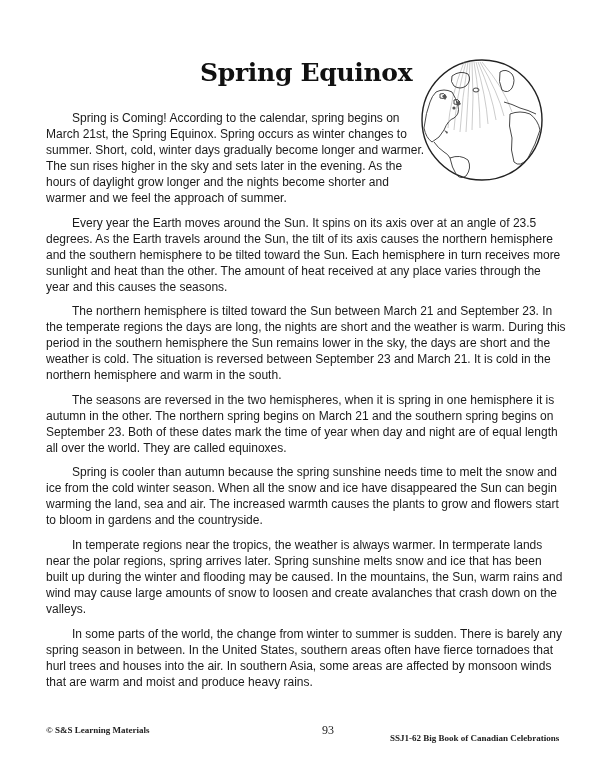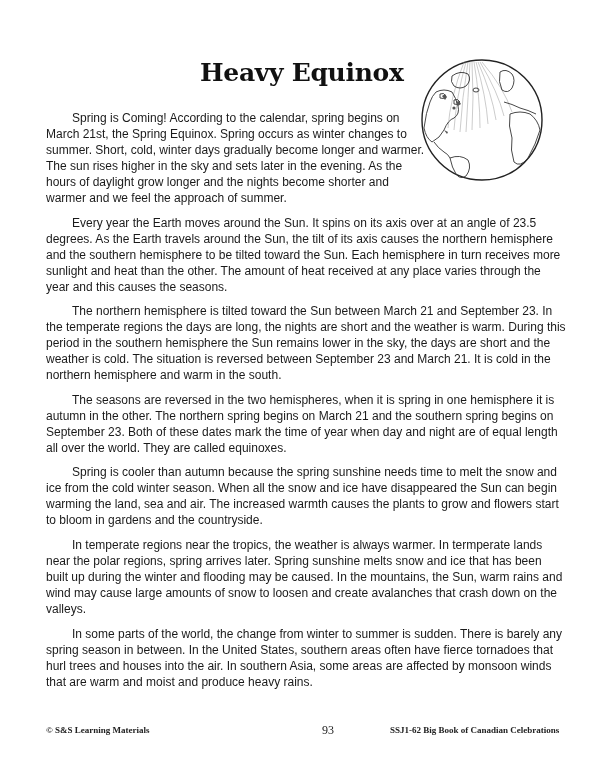--- a/index.html
+++ b/index.html
@@ -75,28 +75,29 @@
       position: absolute;
       left: 294px;
       font-size: 12px;
       top: -2px;
       margin-left: 28px;
     }
     .footer .right {
       position: absolute;
       left: 390px;
       font-weight: bold;
+      margin-top: 8px;
     }
   </style>
 </head>
 <body>
 
 <div class="page">
 
-  <div class="title">Heavy Equinox</div>
+  <div class="title">Spring Equinox</div>
 
   <div class="globe">
     <svg width="124" height="124" viewBox="0 0 124 124" xmlns="http://www.w3.org/2000/svg">
       <circle cx="62" cy="62" r="60" fill="#ffffff" stroke="#222" stroke-width="1.4"></circle>
 
       <g stroke="#999" stroke-width="0.5" fill="none">
         <path d="M44 4 Q30 40 28 70"></path>
         <path d="M46 4 Q36 40 34 72"></path>
         <path d="M48 4 Q42 40 40 74"></path>
         <path d="M50 4 Q48 40 46 74"></path>

